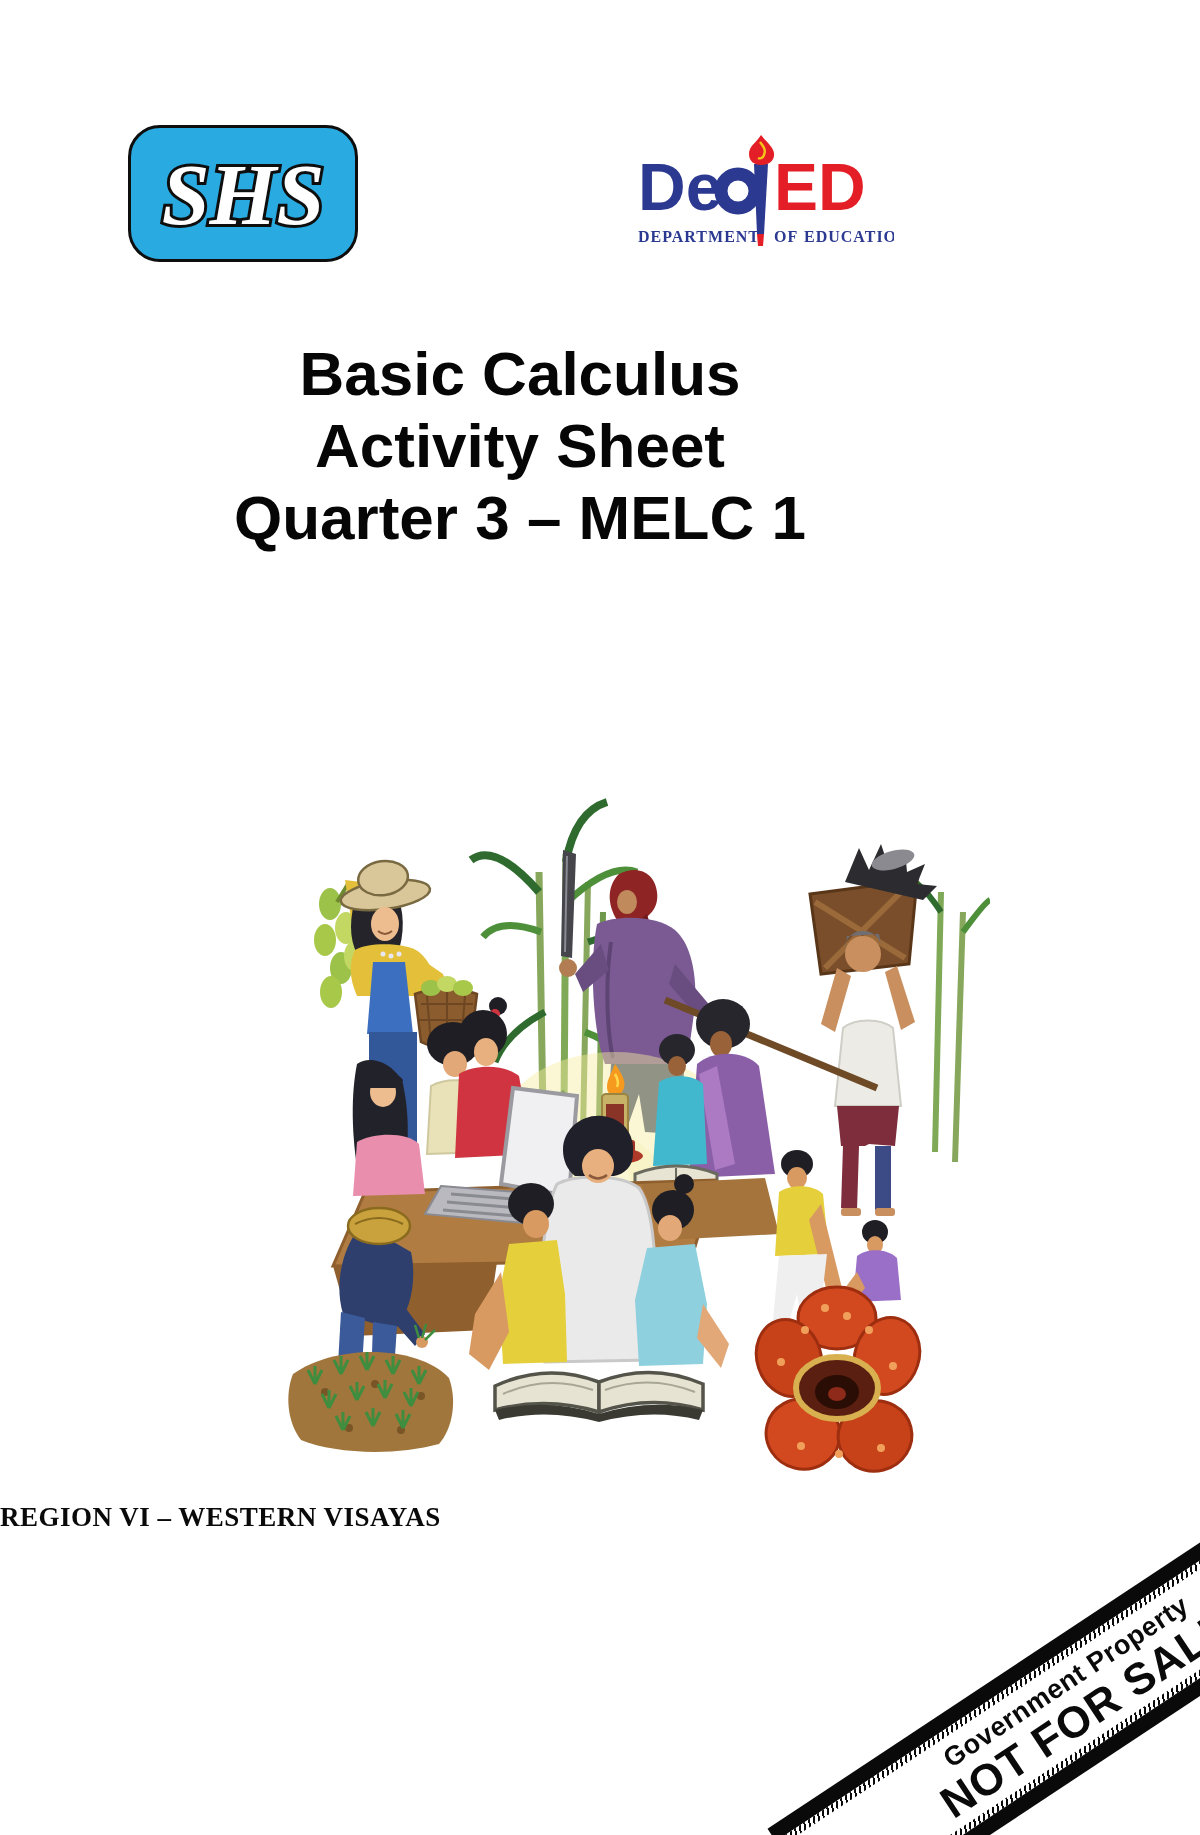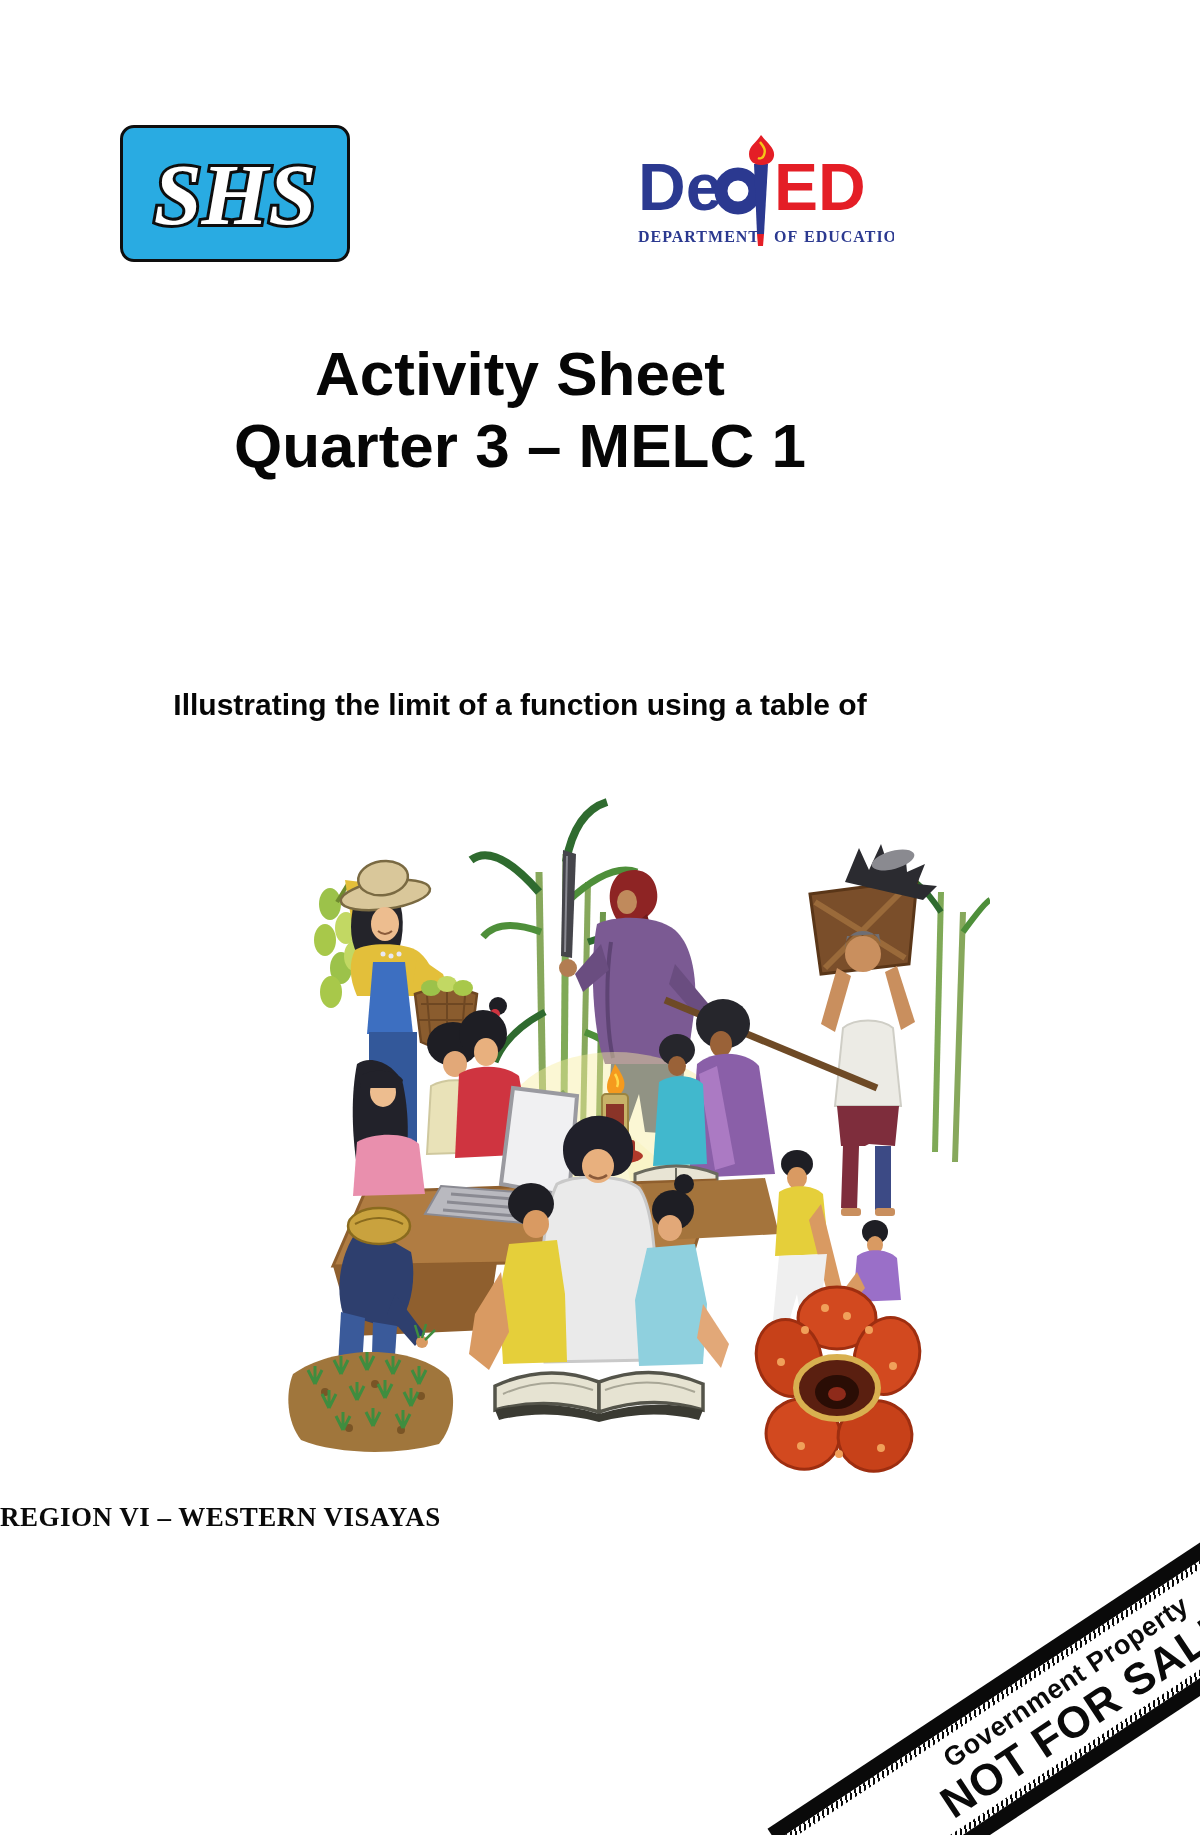--- a/index.html
+++ b/index.html
@@ -6,25 +6,25 @@
   html,body { background:#ffffff; }
   .page {
     position:relative;
     width:1200px; height:1835px;
     background:#ffffff;
     overflow:hidden;
     font-family:"Liberation Sans", sans-serif;
   }
   
   .shs-badge {
-    position:absolute; left:120px; top:125px;
+    position:absolute; left:128px; top:125px;
     width:230px; height:137px;
     background:#29abe2;
     border:3px solid #0e0e0e;
-    border-radius:14px;
+    border-radius:32px;
     display:flex; align-items:center; justify-content:center;
   }
   
   .deped-logo { position:absolute; left:638px; top:134px; width:256px; height:118px; }
   
   .title-block {
     position:absolute; left:0; top:338px; width:1040px;
     text-align:center; color:#060606;
   }
   .title-line { font-size:62px; line-height:72px; font-weight:700; letter-spacing:0px; }
@@ -82,26 +82,26 @@
     <path d="M122,8 C126,13 128,16 126,21 C125,24 122,25 120,24" fill="none" stroke="#f5c518" stroke-width="2.4"></path>
 
     <text x="136" y="76" font-family="Liberation Sans, sans-serif" font-weight="bold" font-size="66" fill="#e41e26">ED</text>
 
     <text x="0" y="108" font-family="Liberation Serif, serif" font-weight="bold" font-size="16" letter-spacing="1" fill="#2b3990">DEPARTMENT</text>
     <text x="136" y="108" font-family="Liberation Serif, serif" font-weight="bold" font-size="16" letter-spacing="1" fill="#2b3990">OF</text>
     <text x="166" y="108" font-family="Liberation Serif, serif" font-weight="bold" font-size="16" letter-spacing="1" fill="#2b3990">EDUCATION</text>
   </svg>
 
   <div class="title-block">
+    <div class="title-line">Basic Calculus</div>
     <div class="title-line">Activity Sheet</div>
     <div class="title-line">Quarter 3 – MELC 1</div>
   </div>
 
   <div class="subtitle-block">
-    <div class="subtitle-line">Illustrating the limit of a function using a table of</div>
   </div>
 
   <svg class="illustration" viewBox="0 0 745 772" role="img" aria-label="Collage of Western Visayas community life: mango vendor with straw hat, sugarcane farmer with machete, boy carrying a crate of crabs, children studying around a laptop by candlelight, mother and children reading, youths sharing a big book, rice planting, and a child looking at a rafflesia flower">
 
     <g>
       <path d="M300,505 L294,140" stroke="#87a85c" stroke-width="7" fill="none"></path>
       <path d="M318,505 L321,122" stroke="#7fa957" stroke-width="7" fill="none"></path>
       <path d="M336,500 L343,150" stroke="#87a85c" stroke-width="6" fill="none"></path>
       <path d="M352,498 L358,180" stroke="#6f984c" stroke-width="6" fill="none"></path>
       <path d="M294,160 Q250,110 226,128" stroke="#2f6b2f" stroke-width="8" fill="none"></path>

